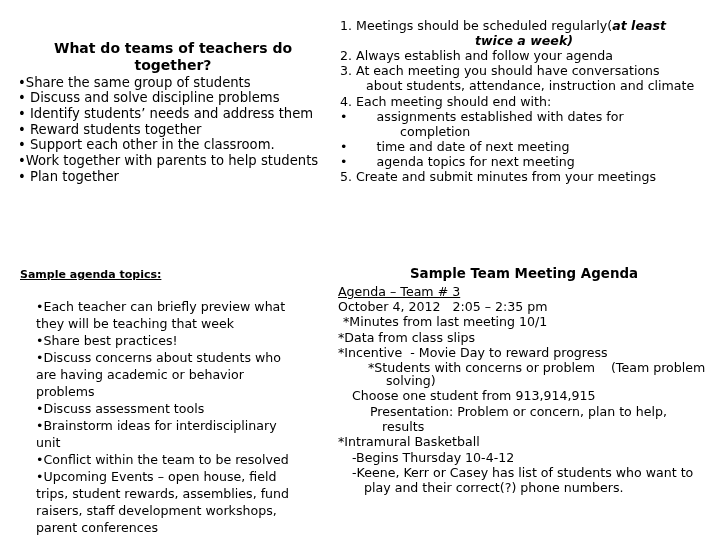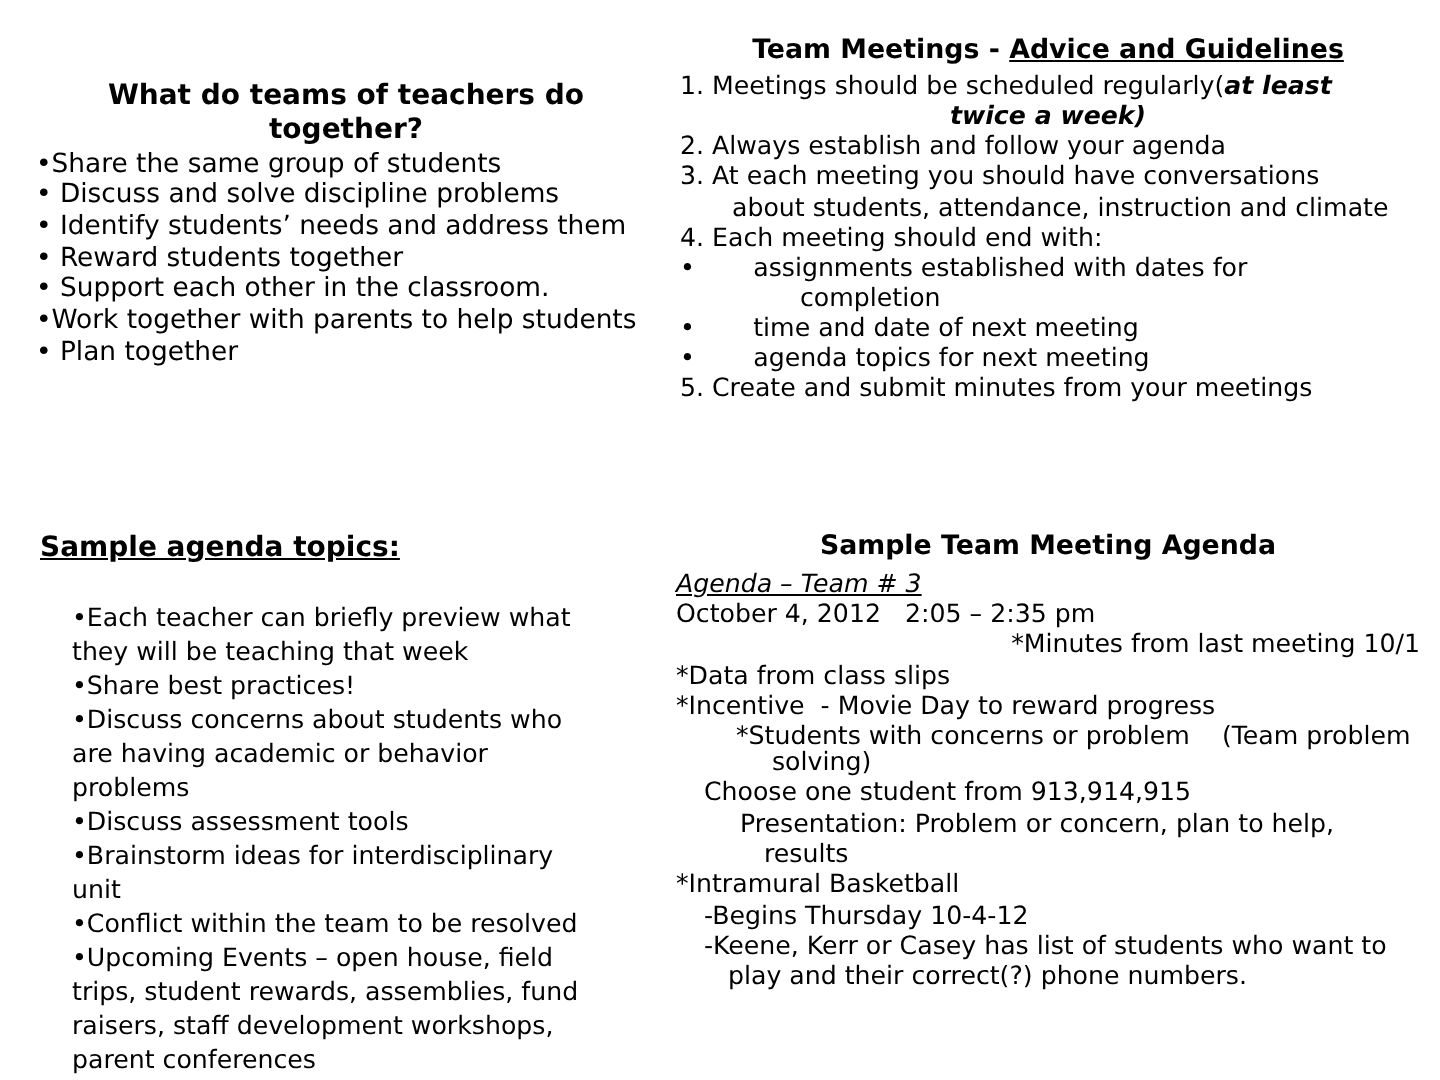--- a/index.html
+++ b/index.html
@@ -85,21 +85,21 @@
 
   
   #bl-block {
     left: 20px;
     top: 266px;
     width: 300px;
     font-size: 12.6px;
   }
   #bl-heading {
     font-weight: bold;
-    font-size: 14px;
+    font-size: 11px;
     text-decoration: underline;
     line-height: 1.25;
     display: inline-block;
     text-align: right;
   }
   #bl-list { list-style: none; margin: 16px; padding: 0; }
   #bl-list li {
     font-size: 12.6px;
     line-height: 1.35;
     text-indent: 0;
@@ -118,22 +118,22 @@
     text-align: center;
     line-height: 1.25;
     margin-bottom: 1px;
   }
   .ag-line {
     display: block;
     line-height: 1.22;
     font-size: 12.6px;
     white-space: pre-wrap;
   }
-  .ag-line.uline { text-decoration: underline; display: inline-block; font-style: italic; }
-  .ag-line.i1 { padding-left: 5px; text-align: right; }
+  .ag-line.uline { text-decoration: underline; display: inline-block; }
+  .ag-line.i1 { padding-left: 5px; }
   .ag-line.i2 { padding-left: 26px; text-indent: -12px; }
   .ag-line.i3 { padding-left: 44px; text-indent: -12px; }
   .ag-line.ital { }
   .ag-line.hang { padding-left: 48px; text-indent: -18px; line-height: 1.1; }
 </style>
 </head>
 <body style="background: rgb(255, 255, 255); color: rgb(0, 0, 0);">
 
 <div class="slide">
 
@@ -144,21 +144,20 @@
       <li>• Discuss and solve discipline problems</li>
       <li>• Identify students’ needs and address them</li>
       <li>• Reward students together</li>
       <li>• Support each other in the classroom.</li>
       <li>•Work together with parents to help students</li>
       <li>• Plan together</li>
     </ul>
   </div>
 
   <div class="block" id="tr-block">
-    <div id="tr-heading"><span>Team Meetings  -  </span><span class="uline">Advice and Guidelines</span></div>
 
     <span class="num-line"><span>1. Meetings should be scheduled regularly(</span><span class="bi">at least</span></span>
     <span class="num-line center bi">twice a week)</span>
 
     <span class="num-line">2. Always establish and follow your agenda</span>
     <span class="num-line">3. At each meeting you should have conversations</span>
     <span class="num-line indent1">about students, attendance, instruction and climate</span>
     <span class="num-line">4. Each meeting should end with:</span>
 
     <span class="bullet-line">•   assignments established with dates for</span>

